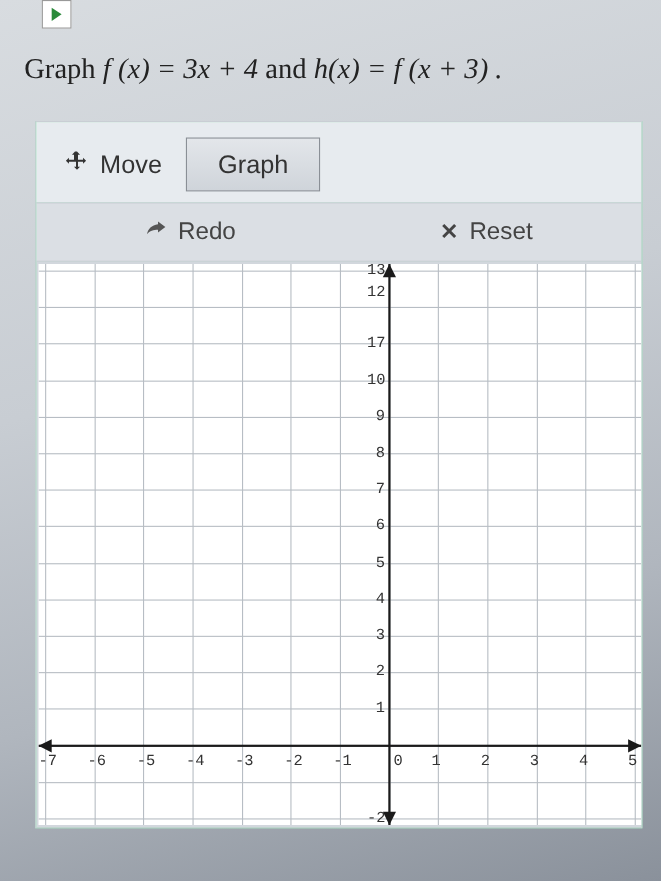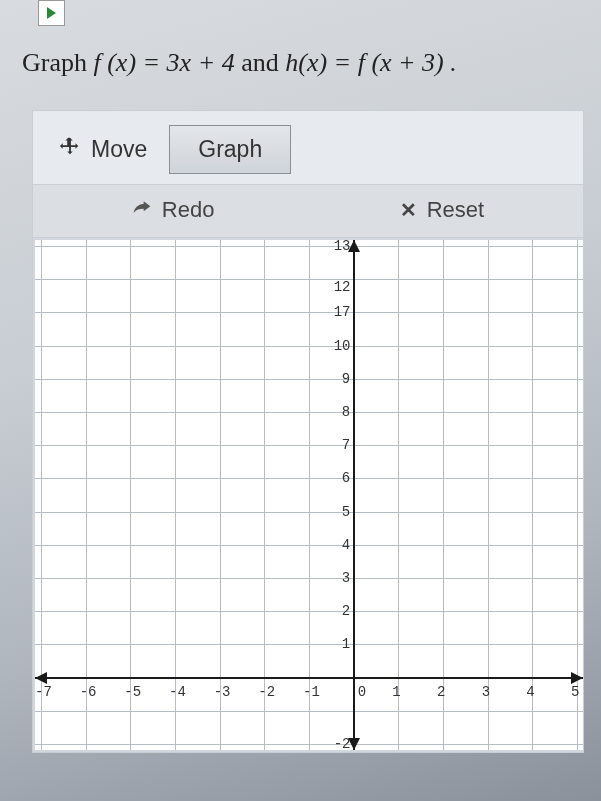--- a/index.html
+++ b/index.html
@@ -243,17 +243,17 @@
         <div class="tick-label" style="left: 306.667px; top: 363.2px;">2</div>
         <div class="tick-label" style="left: 306.667px; top: 330px;">3</div>
         <div class="tick-label" style="left: 306.667px; top: 296.8px;">4</div>
         <div class="tick-label" style="left: 306.667px; top: 263.6px;">5</div>
         <div class="tick-label" style="left: 306.667px; top: 230.4px;">6</div>
         <div class="tick-label" style="left: 306.667px; top: 197.2px;">7</div>
         <div class="tick-label" style="left: 306.667px; top: 164px;">8</div>
         <div class="tick-label" style="left: 306.667px; top: 130.8px;">9</div>
         <div class="tick-label" style="left: 298.667px; top: 97.6px;">10</div>
         <div class="tick-label" style="left: 298.667px; top: 64.4px;">17</div>
-        <div class="tick-label" style="left: 298.667px; top: 39px;">12</div>
+        <div class="tick-label" style="left: 298.667px; top: 18px;">12</div>
         <div class="tick-label" style="left: 298.667px; top: -2px;">13</div>
       </div>
   </div>
 </div>
 
 </body></html>

